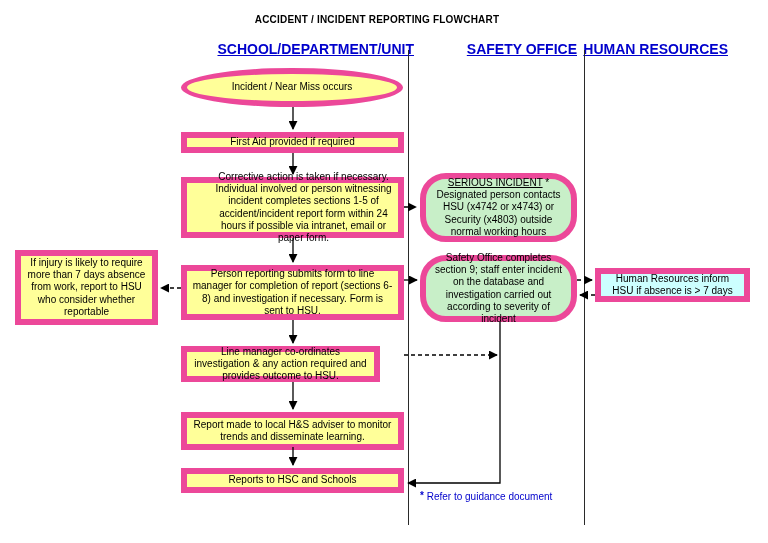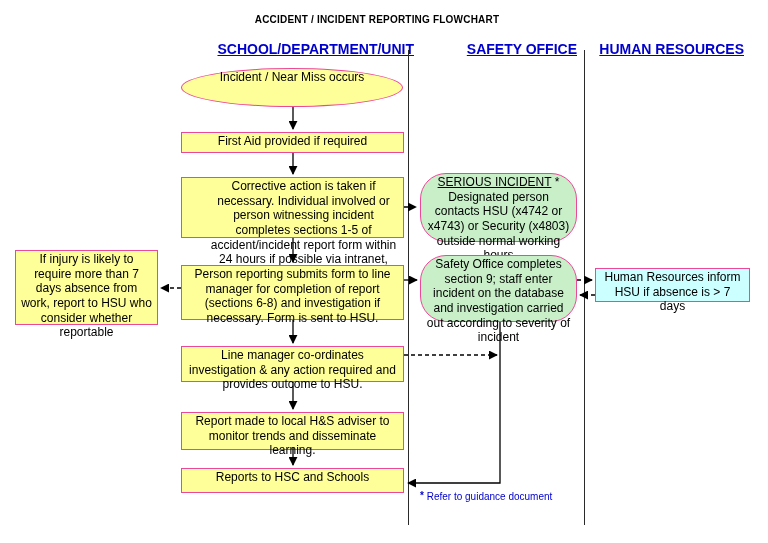--- a/index.html
+++ b/index.html
@@ -10,23 +10,23 @@
   .title {
     position:absolute; left:0; top:14px; width:754px; text-align:center;
     font-size:10px; font-weight:bold; letter-spacing:0.2px;
   }
   .col-header {
     position:absolute; top:41px; font-size:14px; font-weight:bold;
     color:var(--blue); text-decoration:underline; text-align:right;
   }
   .divider { position:absolute; top:50px; width:1px; height:475px; background:#2a2a2a; }
   .box {
-    position:absolute; box-sizing:border-box; border:1px solid #ec4899;
-    background:var(--yellow); display:flex; justify-content:center;
-    text-align:center; font-size:12px; line-height:1.22; padding:1px 5px;
+    position:absolute; box-sizing:border-box; border:6px solid #ec4899;
+    background:var(--yellow); display:flex; align-items:center; justify-content:center;
+    text-align:center; font-size:10px; line-height:1.22; padding:1px 5px;
   }
   .green { background:var(--green);border-radius:26px; }
   .cyan  { background:var(--cyan); }
   .ellipse { border-radius:50%; }
   .u { text-decoration:underline; }
   .arrows { position:absolute; left:0; top:0; pointer-events:none; }
   .footnote {
     position:absolute; left:420px; top:491px; width:164px; text-align:left;
     font-size:10px; color:var(--blue);
   }
@@ -34,42 +34,42 @@
 </style>
 </head>
 <body>
 
 <div class="canvas">
 
   <div class="title">ACCIDENT / INCIDENT REPORTING FLOWCHART</div>
 
   <div class="col-header" style="left:190px; width:224px;">SCHOOL/DEPARTMENT/UNIT</div>
   <div class="col-header" style="left:420px; width:157px;">SAFETY OFFICE</div>
-  <div class="col-header" style="left:584px; width:160px;">HUMAN RESOURCES</div>
+  <div class="col-header" style="left:568px; width:160px;">HUMAN RESOURCES</div>
 
   <div class="divider" style="left:408px;"></div>
   <div class="divider" style="left:584px;"></div>
 
   <div class="box ellipse" style="left:181px; top:68px; width:222px; height:39px;">
     <span>Incident / Near Miss occurs</span>
   </div>
 
   <div class="box" style="left:181px; top:132px; width:223px; height:21px;">
     <span>First Aid provided if required</span>
   </div>
 
   <div class="box" style="left:181px; top:177px; width:223px; height:61px;padding-left:27px;">
     <span>Corrective action is taken if necessary. Individual involved or person witnessing incident completes sections 1-5 of accident/incident report form within 24 hours if possible via intranet, email or paper form.</span>
   </div>
 
   <div class="box" style="left:181px; top:265px; width:223px; height:55px;">
     <span>Person reporting submits form to line manager for completion of report (sections 6-8) and investigation if necessary.  Form is sent to HSU.</span>
   </div>
 
-  <div class="box" style="left:181px; top:346px; width:223px; height:36px;">
+  <div class="box" style="left:181px; top:346px; width:199px; height:36px;">
     <span>Line manager co-ordinates investigation &amp; any action required and provides outcome to HSU.</span>
   </div>
 
   <div class="box" style="left:181px; top:412px; width:223px; height:38px;">
     <span>Report made to local H&amp;S adviser to monitor trends and disseminate learning.</span>
   </div>
 
   <div class="box" style="left:181px; top:468px; width:223px; height:25px;">
     <span>Reports to HSC and Schools</span>
   </div>

